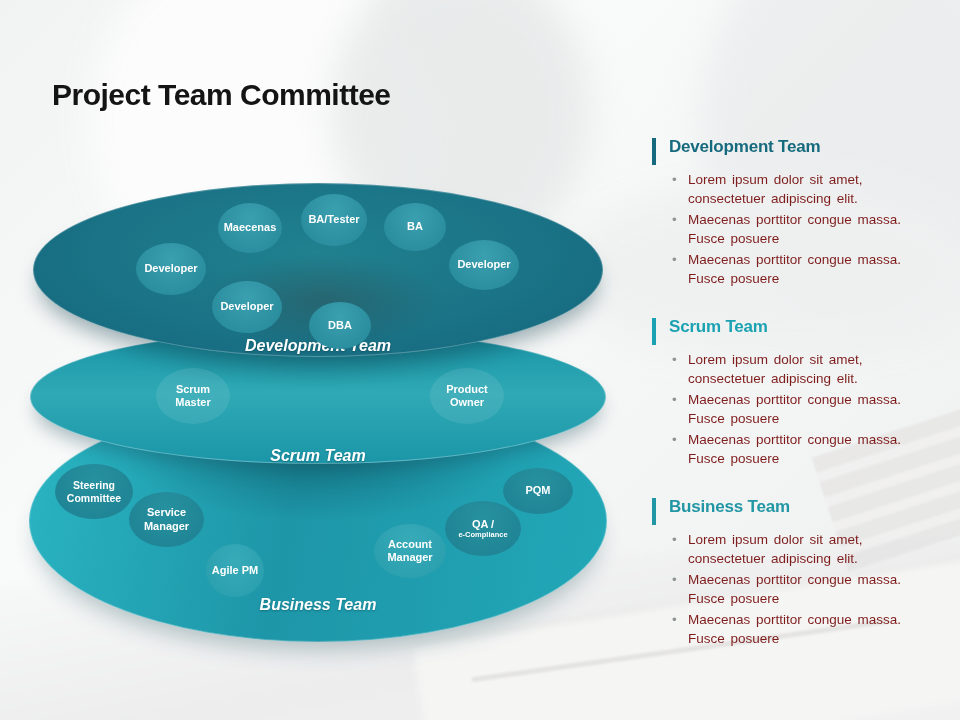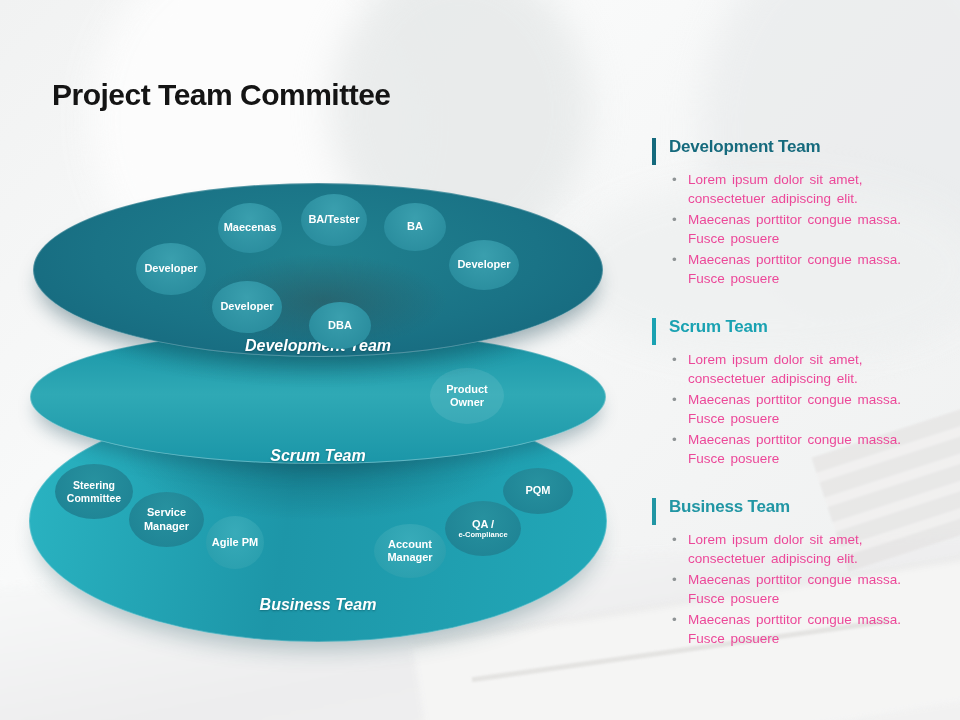--- a/index.html
+++ b/index.html
@@ -76,21 +76,21 @@
   
   .panel{position:absolute;inset:0;z-index:4;}
   .section{position:absolute;left:652px;width:286px;}
   .s-dev{top:137px;} .s-scrum{top:317px;} .s-biz{top:497px;}
   .bar{position:absolute;left:0;top:1px;width:4px;height:27px;}
   .s-dev .bar{background:#156a7d;} .s-scrum .bar{background:#1aa2b2;} .s-biz .bar{background:#2196a4;}
   .heading{margin:0 0 0 17px;font-size:17px;font-weight:bold;letter-spacing:-.2px;}
   .s-dev .heading{color:#156a7d;} .s-scrum .heading{color:#1aa2b2;} .s-biz .heading{color:#2196a4;}
   .bullets{list-style:none;margin:13px 0 0 17px;padding:0;width:252px;}
   .bullets li{position:relative;padding-left:19px;margin:0 0 1px 0;
-    font-size:13.5px;line-height:1.44;color:#ec4899;word-spacing:2px;}
+    font-size:13.5px;line-height:1.44;color:#7f1d1d;word-spacing:2px;}
   .bullets li::before{content:"\2022";position:absolute;left:3px;top:0;color:#8f9496;}
 </style>
 </head>
 <body>
 
 <div class="bg">
   <div class="blob bg-person-left"></div>
   <div class="blob bg-person-mid"></div>
   <div class="blob bg-person-right"></div>
   <div class="blob bg-arm"></div>
@@ -117,25 +117,26 @@
   </div>
 
   <div class="bubble b-dev" style="left:218px;top:203px;width:64px;height:50px;">Maecenas</div>
   <div class="bubble b-dev" style="left:301px;top:194px;width:66px;height:52px;">BA/Tester</div>
   <div class="bubble b-dev" style="left:384px;top:203px;width:62px;height:48px;">BA</div>
   <div class="bubble b-dev" style="left:136px;top:243px;width:70px;height:52px;">Developer</div>
   <div class="bubble b-dev" style="left:449px;top:240px;width:70px;height:50px;">Developer</div>
   <div class="bubble b-dev" style="left:212px;top:281px;width:70px;height:52px;">Developer</div>
   <div class="bubble b-dev" style="left:309px;top:302px;width:62px;height:47px;">DBA</div>
 
+  <div class="bubble b-scrum" style="left:156px;top:368px;width:74px;height:56px;">Scrum Master</div>
   <div class="bubble b-scrum" style="left:430px;top:368px;width:74px;height:56px;">Product Owner</div>
 
   <div class="bubble b-biz-dark" style="left:55px;top:464px;width:78px;height:55px;font-size:10.5px;">Steering Committee</div>
   <div class="bubble b-biz-dark" style="left:129px;top:492px;width:75px;height:55px;">Service Manager</div>
-  <div class="bubble b-biz-light" style="left:206px;top:516px;width:58px;height:53px;text-align:center;">Agile PM</div>
+  <div class="bubble b-biz-light" style="left:206px;top:544px;width:58px;height:53px;text-align:center;">Agile PM</div>
   <div class="bubble b-biz-light" style="left:374px;top:524px;width:72px;height:54px;">Account Manager</div>
   <div class="bubble b-biz-dark" style="left:445px;top:501px;width:76px;height:55px;align-items:center;">
     <span>QA /</span>
     <span class="sub">e-Compliance</span>
   </div>
   <div class="bubble b-biz-dark" style="left:503px;top:468px;width:70px;height:46px;">PQM</div>
 </div>
 
 <div class="panel">
 

